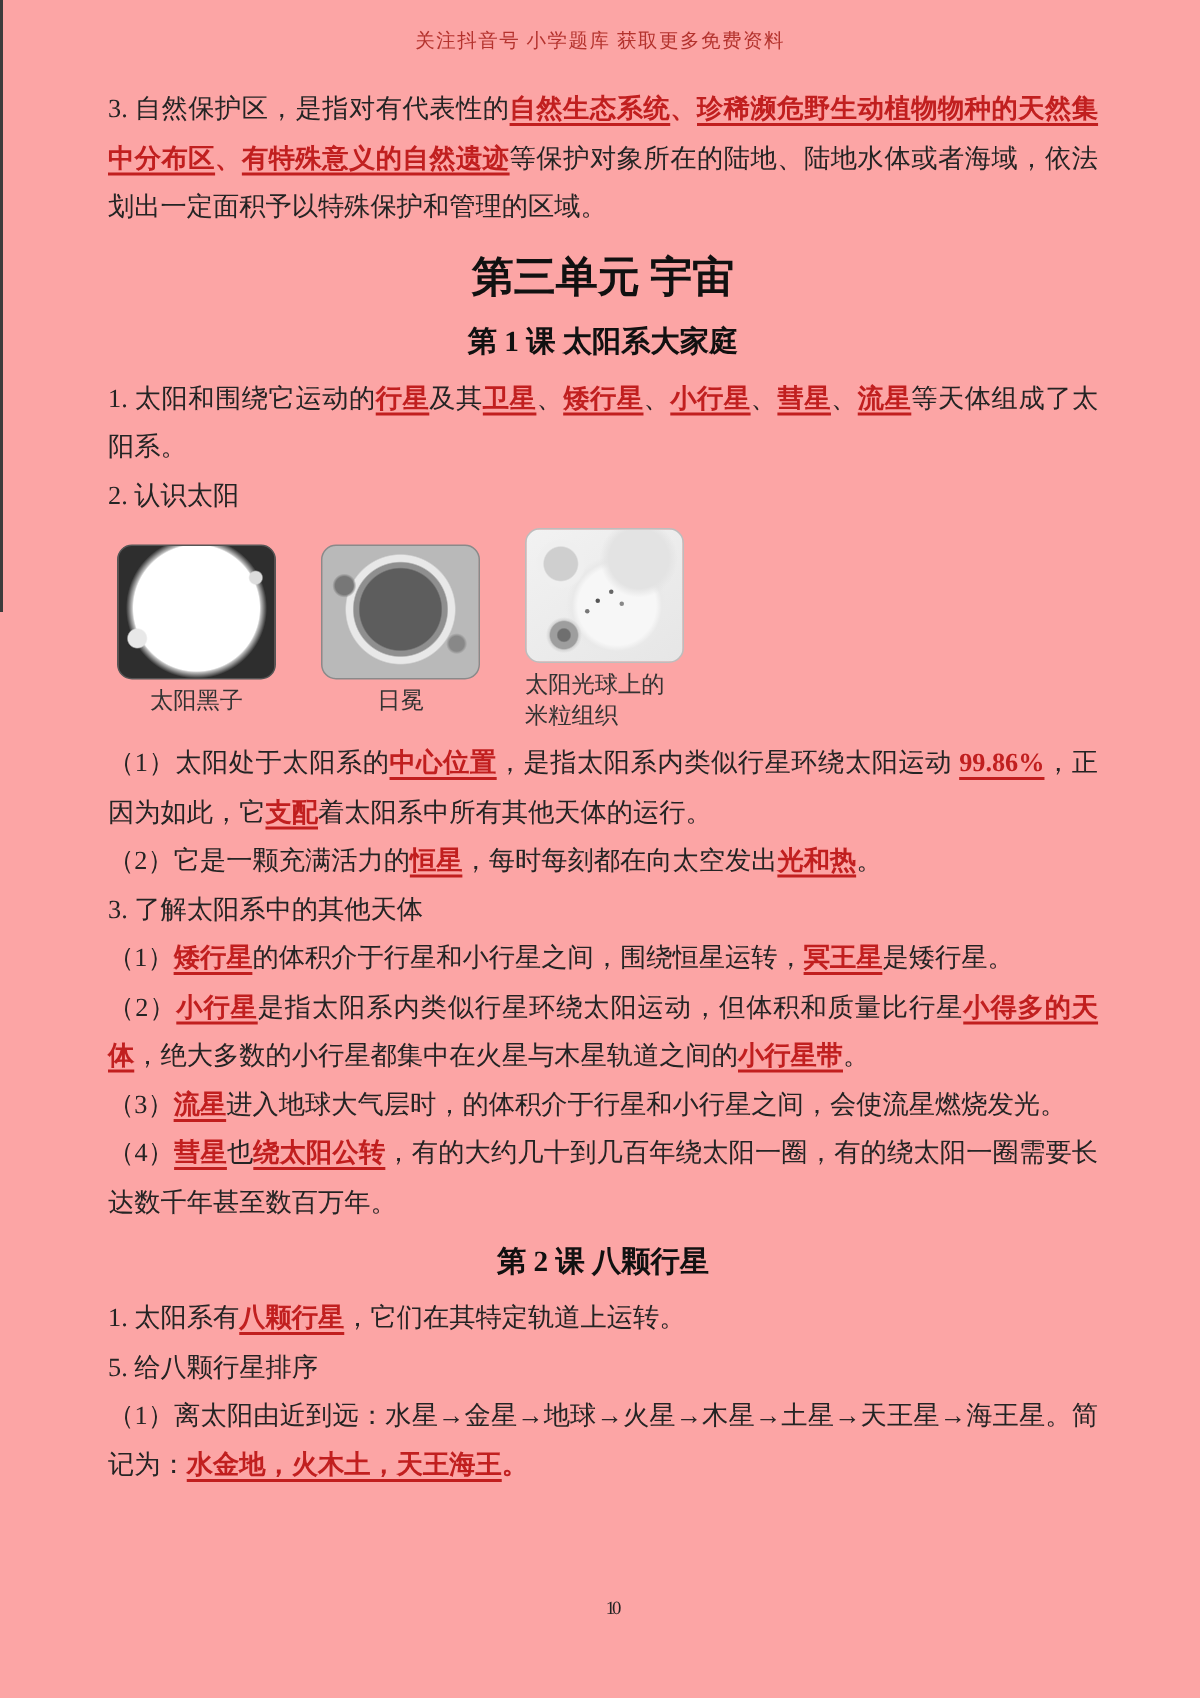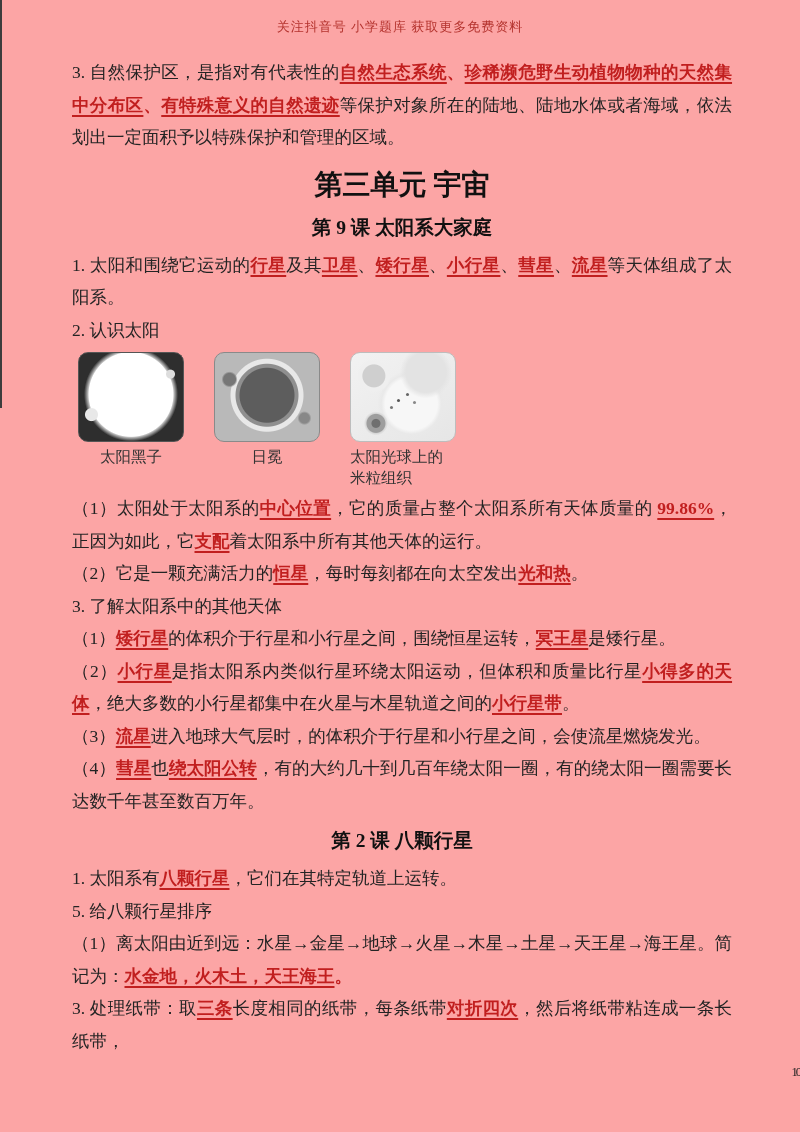--- a/index.html
+++ b/index.html
@@ -116,65 +116,64 @@
   }
   .imgbox .speck {
     position: absolute; left: 44%; top: 52%;
     width: 3px; height: 3px; border-radius: 50%;
     background: #555;
     box-shadow: 9px -6px 0 #666, -7px 7px 0 #777, 16px 2px 0 #888;
   }
   .page-number {
     position: absolute;
     bottom: 52px; left: 0; right: 0;
-    text-align: right;
+    text-align: center;
     font-size: 12.5px;
     letter-spacing: -2px;
     color: #222;
     padding-left: 16px;
   }
 </style>
 </head>
 <body>
 
 <div class="page">
   <div class="edge-artifact"></div>
 
   <div class="doc-header">关注抖音号 小学题库 获取更多免费资料</div>
 
   <div class="content">
       <p><span>3. 自然保护区，是指对有代表性的</span><span class="hl">自然生态系统</span><span class="hlp">、</span><span class="hl">珍稀濒危野生动植物物种的天然集中分布区</span><span class="hlp">、</span><span class="hl">有特殊意义的自然遗迹</span><span>等保护对象所在的陆地、陆地水体或者海域，依法划出一定面积予以特殊保护和管理的区域。</span></p>
       <h1><span>第三单元 宇宙</span></h1>
-      <h2><span>第 9 课 太阳系大家庭</span></h2>
+      <h2><span>第 1 课 太阳系大家庭</span></h2>
       <p><span>1. 太阳和围绕它运动的</span><span class="hl">行星</span><span>及其</span><span class="hl">卫星</span><span>、</span><span class="hl">矮行星</span><span>、</span><span class="hl">小行星</span><span>、</span><span class="hl">彗星</span><span>、</span><span class="hl">流星</span><span>等天体组成了太阳系。</span></p>
       <p><span>2. 认识太阳</span></p>
-      <div class="figure-row" style="display: flex;">
+      <div class="figure-row" style="display: flex; align-items: center;">
     <div class="figure">
       <div class="imgbox sunspots"></div>
       <div class="caption">太阳黑子</div>
     </div>
     <div class="figure">
       <div class="imgbox corona"></div>
       <div class="caption">日冕</div>
     </div>
     <div class="figure left-cap">
       <div class="imgbox granulation">
         <span class="speck"></span>
       </div>
       <div class="caption">太阳光球上的米粒组织</div>
     </div>
   </div>
-      <p><span>（1）太阳处于太阳系的</span><span class="hl">中心位置</span><span>，它的质量占整个太阳系所有天体质量的 </span><span class="hl">99.86%</span><span>，正因为如此，它</span><span class="hl">支配</span><span>着太阳系中所有其他天体的运行。</span></p>
+      <p><span>（1）太阳处于太阳系的</span><span class="hl">中心位置</span><span>，是指太阳系内类似行星环绕太阳运动 </span><span class="hl">99.86%</span><span>，正因为如此，它</span><span class="hl">支配</span><span>着太阳系中所有其他天体的运行。</span></p>
       <p><span>（2）它是一颗充满活力的</span><span class="hl">恒星</span><span>，每时每刻都在向太空发出</span><span class="hl">光和热</span><span>。</span></p>
       <p><span>3. 了解太阳系中的其他天体</span></p>
       <p><span>（1）</span><span class="hl">矮行星</span><span>的体积介于行星和小行星之间，围绕恒星运转，</span><span class="hl">冥王星</span><span>是矮行星。</span></p>
       <p><span>（2）</span><span class="hl">小行星</span><span>是指太阳系内类似行星环绕太阳运动，但体积和质量比行星</span><span class="hl">小得多的天体</span><span>，绝大多数的小行星都集中在火星与木星轨道之间的</span><span class="hl">小行星带</span><span>。</span></p>
       <p><span>（3）</span><span class="hl">流星</span><span>进入地球大气层时，的体积介于行星和小行星之间，会使流星燃烧发光。</span></p>
       <p><span>（4）</span><span class="hl">彗星</span><span>也</span><span class="hl">绕太阳公转</span><span>，有的大约几十到几百年绕太阳一圈，有的绕太阳一圈需要长达数千年甚至数百万年。</span></p>
       <h2><span>第 2 课 八颗行星</span></h2>
       <p><span>1. 太阳系有</span><span class="hl">八颗行星</span><span>，它们在其特定轨道上运转。</span></p>
       <p><span>5. 给八颗行星排序</span></p>
       <p><span>（1）离太阳由近到远：水星→金星→地球→火星→木星→土星→天王星→海王星。简记为：</span><span class="hl">水金地，火木土，天王海王</span><span class="hlp">。</span></p>
-      <p><span>3. 处理纸带：取</span><span class="hl">三条</span><span>长度相同的纸带，每条纸带</span><span class="hl">对折四次</span><span>，然后将纸带粘连成一条长纸带，</span></p>
     </div>
 
   <div class="page-number">10</div>
 </div>
 
 </body></html>

